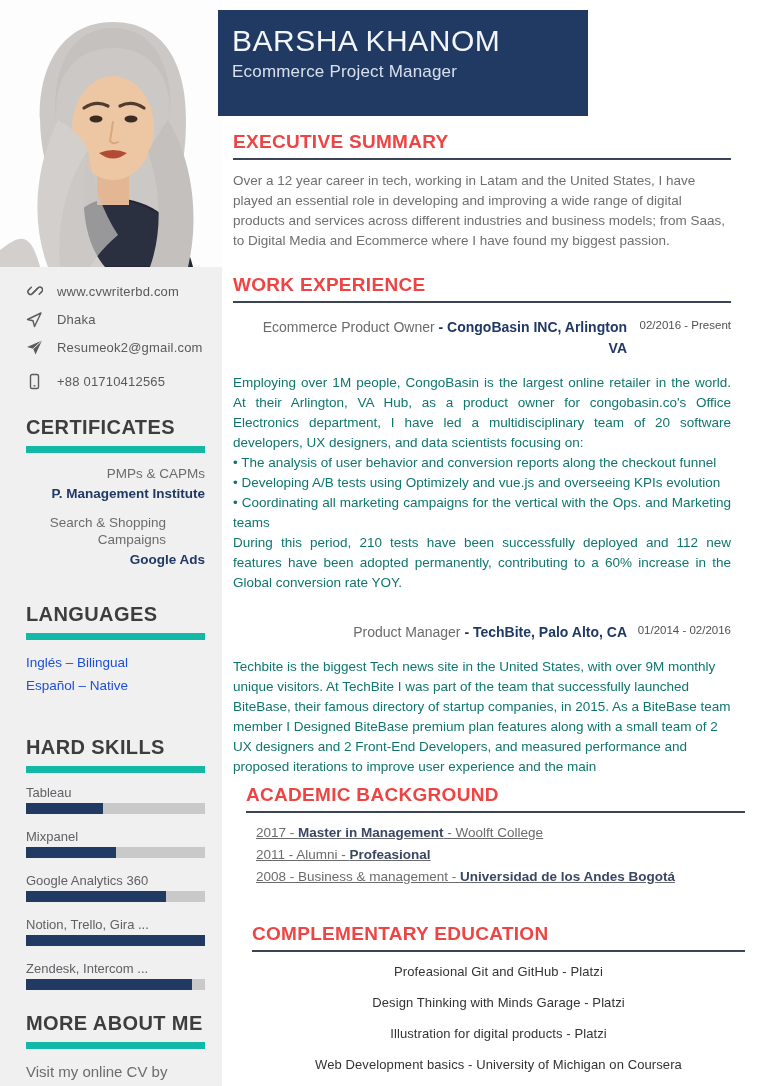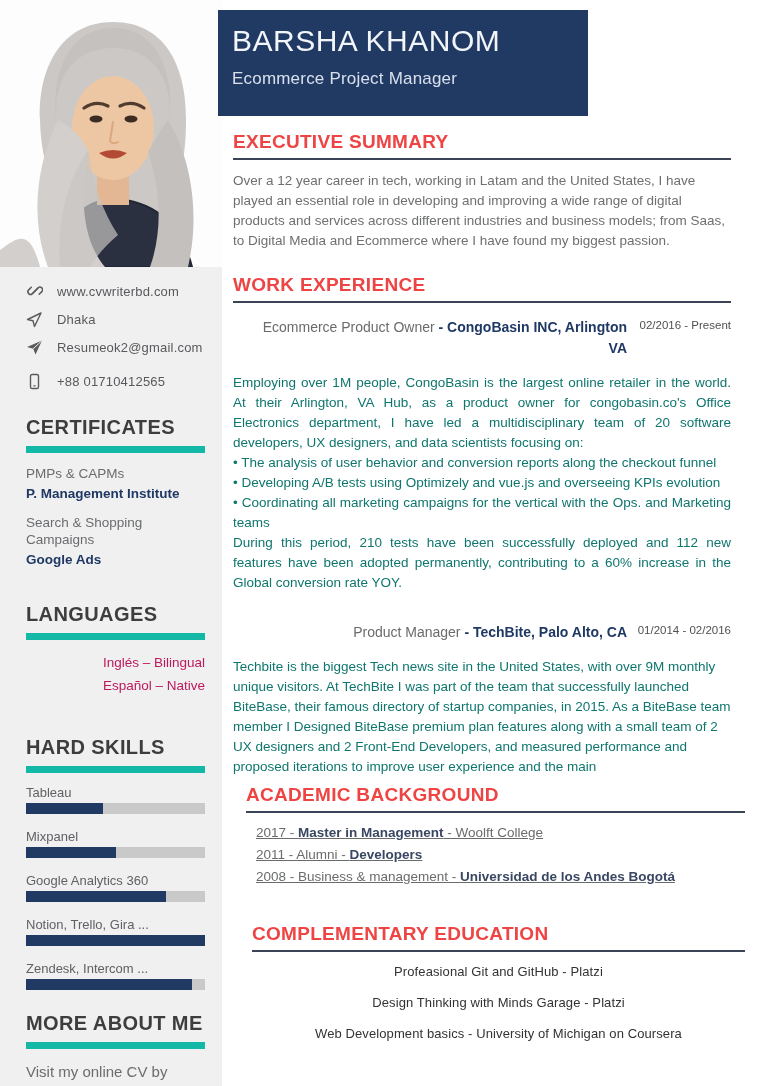--- a/index.html
+++ b/index.html
@@ -21,46 +21,46 @@
   .contact-row { display:flex; align-items:center; gap:14px; margin-bottom:11px; }
   .contact-row.gap { margin-top:17px; }
   .contact-row .cicon { width:17px; height:17px; flex:0 0 17px; display:flex; align-items:center; }
   .contact-row .ctext { font-size:13px; color:#58595b; letter-spacing:.2px; }
 
   .side-heading {
     font-size:20px; font-weight:bold; color:#3d3d3d; letter-spacing:.4px;
     border-bottom:7px solid #14b8a6; padding-bottom:7px; margin-bottom:12px;
   }
   .certs { margin-top:26px; }
-  .cert-item { margin-bottom:13px; }
+  .cert-item { margin-bottom:13px;text-align:right; }
   .cert-name { font-size:13.5px; color:#6b6c6e; line-height:1.3; }
   .cert-issuer { font-size:13.5px; font-weight:bold; color:#1f3864; margin-top:3px; }
 
   .langs { margin-top:36px; }
-  .lang-item { font-size:13.5px; color:#be185d; line-height:1.7;text-align:right; }
+  .lang-item { font-size:13.5px; color:#1d4ed8; line-height:1.7; }
 
   .skills { margin-top:38px; }
   .skill { margin-bottom:15px; }
   .skill-label { font-size:13px; color:#606164; margin-bottom:3px; }
   .skill-track { width:179px; height:11px; background:#c9c9c9; }
   .skill-fill { height:11px; background:#203a64; }
 
   .more { margin-top:22px; }
   .more-text { font-size:15px; color:#6b6c6e; line-height:1.45; }
   .qr-wrap { display:flex; justify-content:flex-end; margin-top:6px; padding-right:2px; }
 
   
   .main { position:absolute; left:222px; top:0; width:546px; height:1086px; background:#fff; }
 
   .name-banner {
     position:absolute; left:-4px; top:10px; width:370px; height:106px;
     background:#203a64; color:#eef2f7; padding:14px 10px 0 14px;
   }
   .name { font-size:30px; font-weight:normal; letter-spacing:.5px; color:#f2f5f9; }
-  .job-title { font-size:17px; color:#d9e0ec; margin-top:11px; letter-spacing:.2px; }
+  .job-title { font-size:17px; color:#d9e0ec; margin-top:4px; letter-spacing:.2px; }
 
   .sec { padding:0 37px 0 11px; }
   .sec-heading {
     font-size:19px; font-weight:bold; color:#ef4444; letter-spacing:.3px;
     border-bottom:2px solid #3a4456; padding-bottom:5px;
   }
   .sec-exec { margin-top:131px; }
   .body-text { font-size:13.5px; color:#6e6f71; line-height:1.47; margin-top:11px; }
 
   .sec-work { margin-top:24px; }
@@ -495,29 +495,30 @@
         <div class="job-body clip">
           <p>Techbite is the biggest Tech news site in the United States, with over 9M monthly unique visitors. At TechBite I was part of the team that successfully launched BiteBase, their famous directory of startup companies, in 2015. As a BiteBase team member I Designed BiteBase premium plan features along with a small team of 2 UX designers and 2 Front-End Developers, and measured performance and proposed iterations to improve user experience and the main</p>
         </div>
       </div>
     </section>
 
     <section class="sec-academic">
       <div class="sec-heading">ACADEMIC BACKGROUND</div>
       <div class="acad-items">
         <div class="acad-item"><span>2017 - </span><b>Master in Management</b><span> - Woolft College</span></div>
-        <div class="acad-item"><span>2011 - Alumni  - </span><b>Developers</b><span></span></div>
+        <div class="acad-item"><span>2011 - Alumni  - </span><b>Profeasional</b><span></span></div>
         <div class="acad-item"><span>2008 - Business &amp; management - </span><b>Universidad de los Andes Bogotá</b><span></span></div>
       </div>
     </section>
 
     <section class="sec-comped">
       <div class="sec-heading">COMPLEMENTARY EDUCATION</div>
       <div class="comped-items">
         <div class="comped-item">Profeasional Git  and GitHub - Platzi</div>
         <div class="comped-item">Design Thinking with Minds Garage - Platzi</div>
+        <div class="comped-item">Illustration for digital products - Platzi</div>
         <div class="comped-item">Web Development basics - University of Michigan on Coursera</div>
 
       </div>
     </section>
 
   </main>
 </div>
 
 </body></html>

